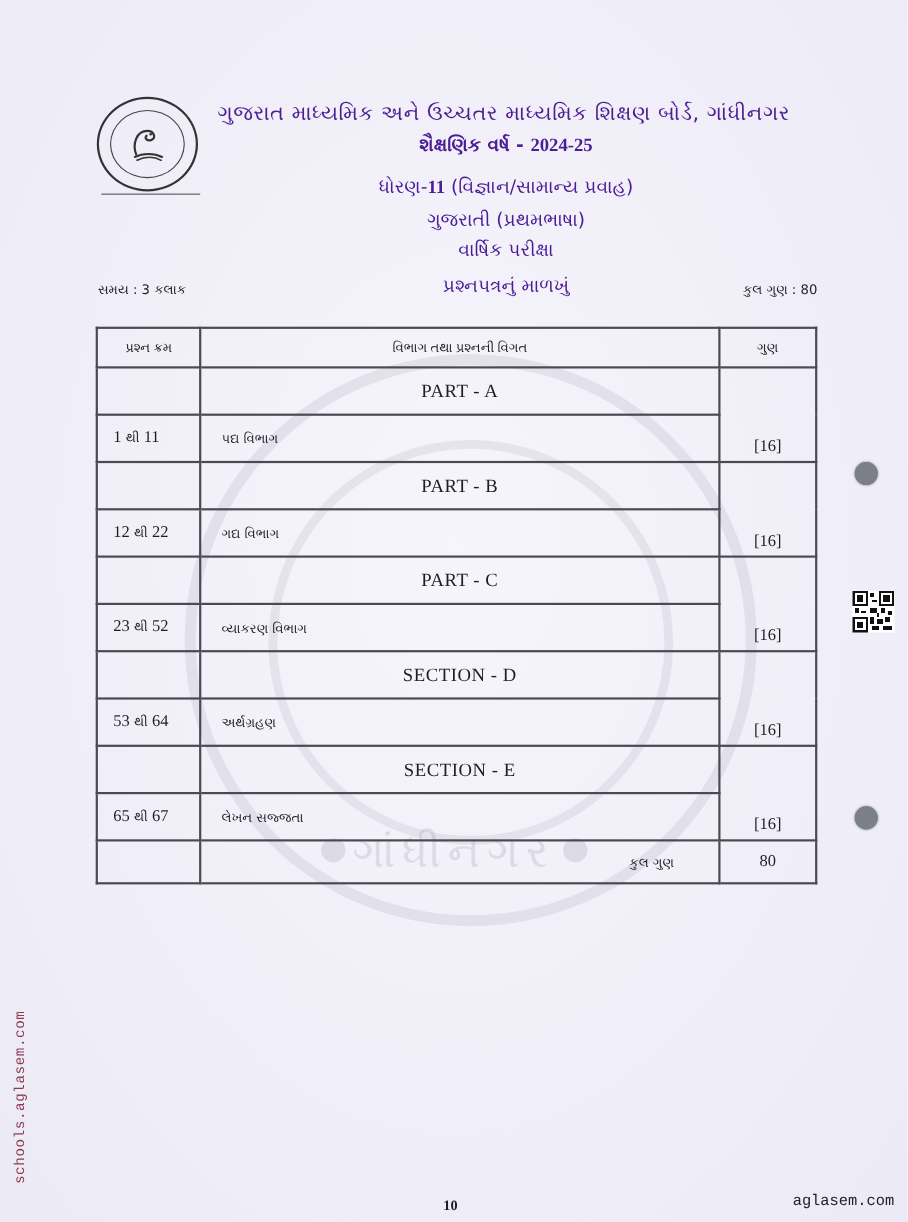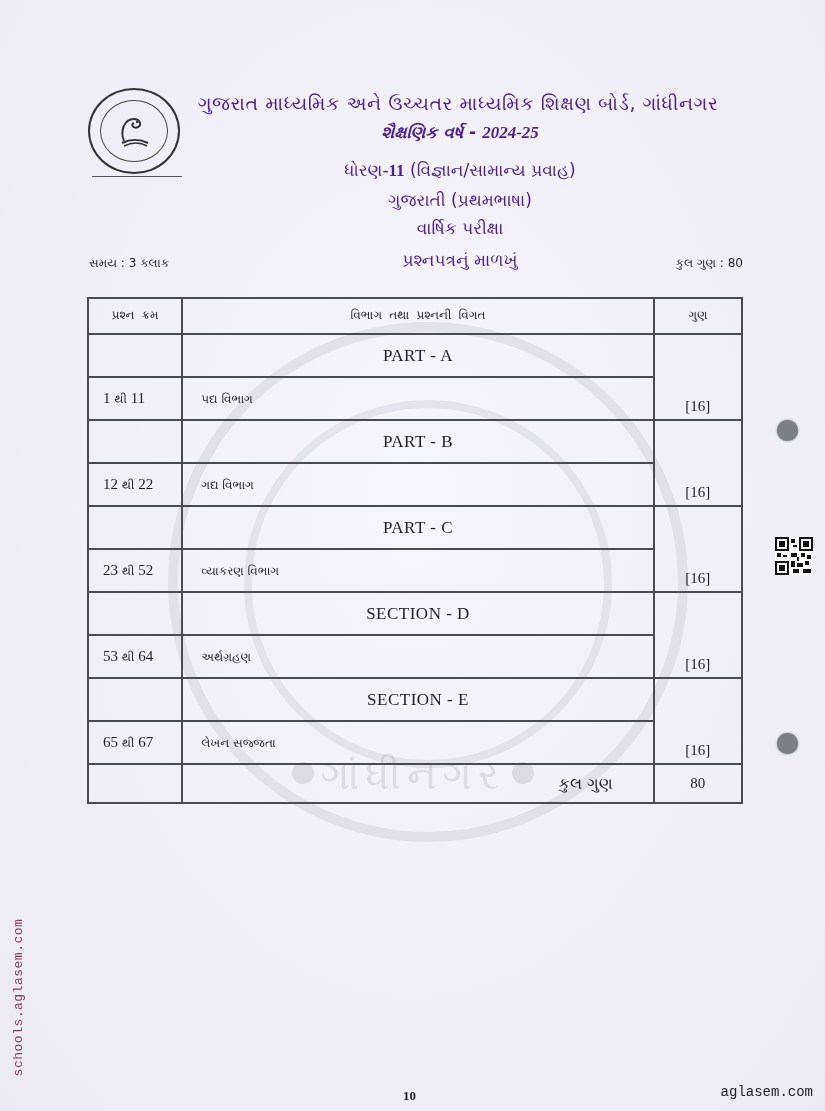--- a/index.html
+++ b/index.html
@@ -42,21 +42,21 @@
   .logo-ring {
     width:68px; height:62px; border-radius:50%; border:1.5px solid #444;
     display:flex; align-items:center; justify-content:center; box-sizing:border-box;
   }
   .logo-underline { position:absolute; left:92px; top:176px; width:90px; height:1px; background:#555; }
   .hdr-line {
     position:absolute; left:160px; width:640px; text-align:center;
     font-family:"DejaVu Sans", sans-serif; color:#4c1d95;
   }
   .hdr-title { top:92px; font-size:19px; left:178px; width:560px; letter-spacing:0.5px; }
-  .hdr-year  { top:122px; font-size:17px; left:170px; width:580px; font-weight:bold;font-style:italic; }
+  .hdr-year  { top:122px; font-size:17px; left:170px; width:580px; font-weight:bold; }
   .hdr-std   { top:160px; font-size:17px; left:170px; width:580px; }
   .hdr-sub   { top:190px; font-size:17px; left:170px; width:580px; }
   .hdr-exam  { top:218px; font-size:17px; left:170px; width:580px; }
   .hdr-struct{ top:250px; font-size:17px; left:170px; width:580px; }
   .hdr-year .num, .hdr-std .num { font-family:"Liberation Serif", serif; font-weight:bold; }
   .meta-left {
     position:absolute; left:89px; top:256px; font-size:12px;
     font-family:"DejaVu Sans", sans-serif;
   }
   .meta-right {
@@ -67,40 +67,40 @@
   
   table.blueprint {
     position:absolute; left:87px; top:297px; width:656px;
     border-collapse:collapse; table-layout:fixed;
   }
   table.blueprint td, table.blueprint th {
     border:2px solid #4a4a52; padding:0;
     font-weight:normal;
   }
   table.blueprint th {
-    height:34px; font-family:Liberation Mono, monospace; font-size:12px;
+    height:34px; font-family:Liberation Serif, serif; font-size:12px;
   }
   .col-q { width:94px; }
   .col-d { width:470px; }
   .col-m { width:88px; }
   .part-row td { height:41px; }
   .item-row td { height:41px; }
   .part-label {
     text-align:center; font-weight:bold; font-size:17px; letter-spacing:0.5px;
     font-family:"Liberation Serif", serif; padding-top:2px;border-radius:16px;
   }
   .q-range { font-size:15px; text-align:left; padding-left:14px !important; }
   .q-range .th { font-family:"DejaVu Sans", sans-serif; font-size:12px; }
   .desc { font-family:"DejaVu Sans", sans-serif; font-size:12px; padding-left:18px !important; }
   .marks {
     vertical-align:bottom; text-align:center; font-weight:bold; font-size:15px;
     padding-bottom:4px !important;
   }
   .total-row td { height:37px; }
-  .total-label { text-align:right; padding-right:40px !important; font-family:"DejaVu Sans", sans-serif; font-size:16px; }
+  .total-label { text-align:right; padding-right:40px !important; font-family:"DejaVu Sans", sans-serif; font-size:12px; }
   .total-val { text-align:center; font-size:15px; }
 
   
   .punch { position:absolute; left:777px; width:21px; height:21px; border-radius:50%; background:#7b7f87; box-shadow:0 0 2px #666; }
   .qr {
     position:absolute; left:775px; top:537px; width:38px; height:38px;
     background:#fff; box-sizing:border-box;
   }
   .qr svg { width:38px; height:38px; display:block; }
   .side-url {

